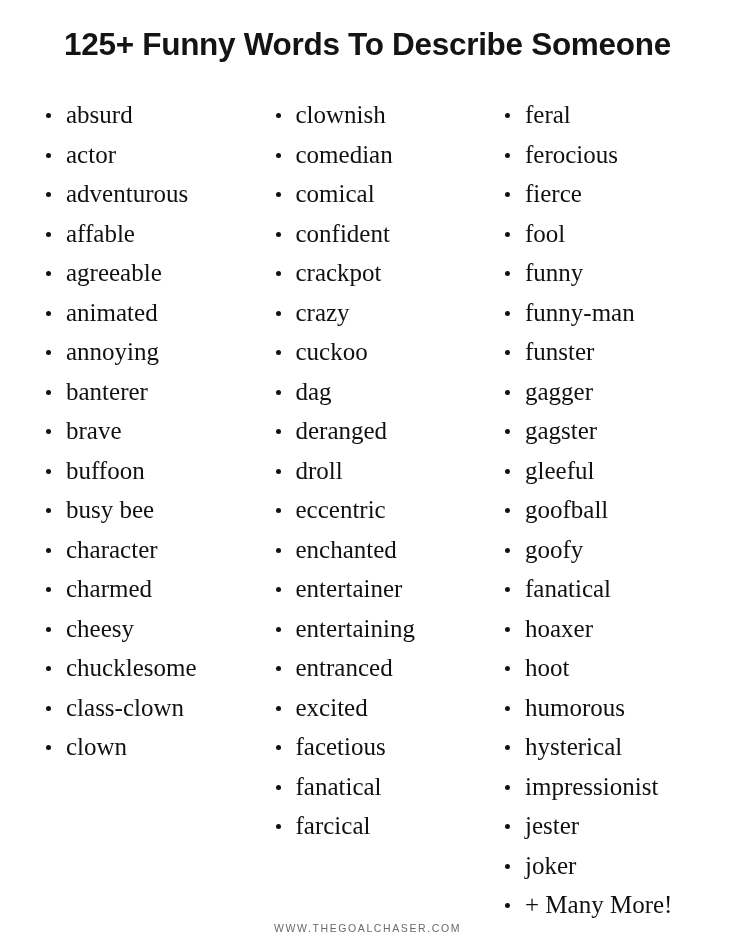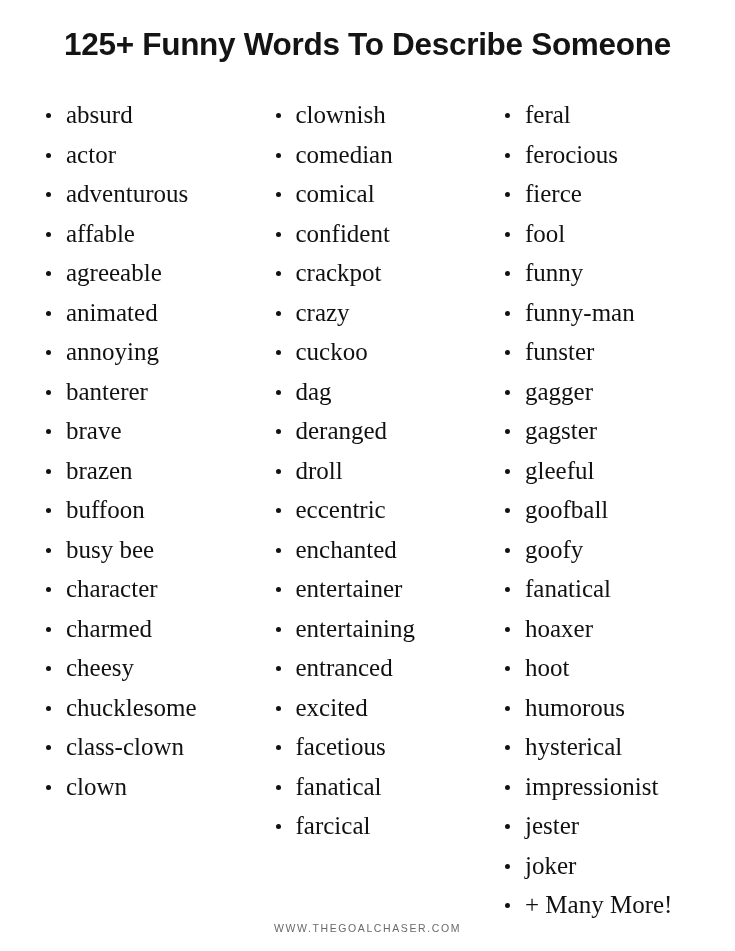--- a/index.html
+++ b/index.html
@@ -92,21 +92,20 @@
       <ul>
         <li>absurd</li>
         <li>actor</li>
         <li>adventurous</li>
         <li>affable</li>
         <li>agreeable</li>
         <li>animated</li>
         <li>annoying</li>
         <li>banterer</li>
         <li>brave</li>
-        <li>brazen</li>
         <li>buffoon</li>
         <li>busy bee</li>
         <li>character</li>
         <li>charmed</li>
         <li>cheesy</li>
         <li>chucklesome</li>
         <li>class-clown</li>
         <li>clown</li>
       </ul>
     </div>

